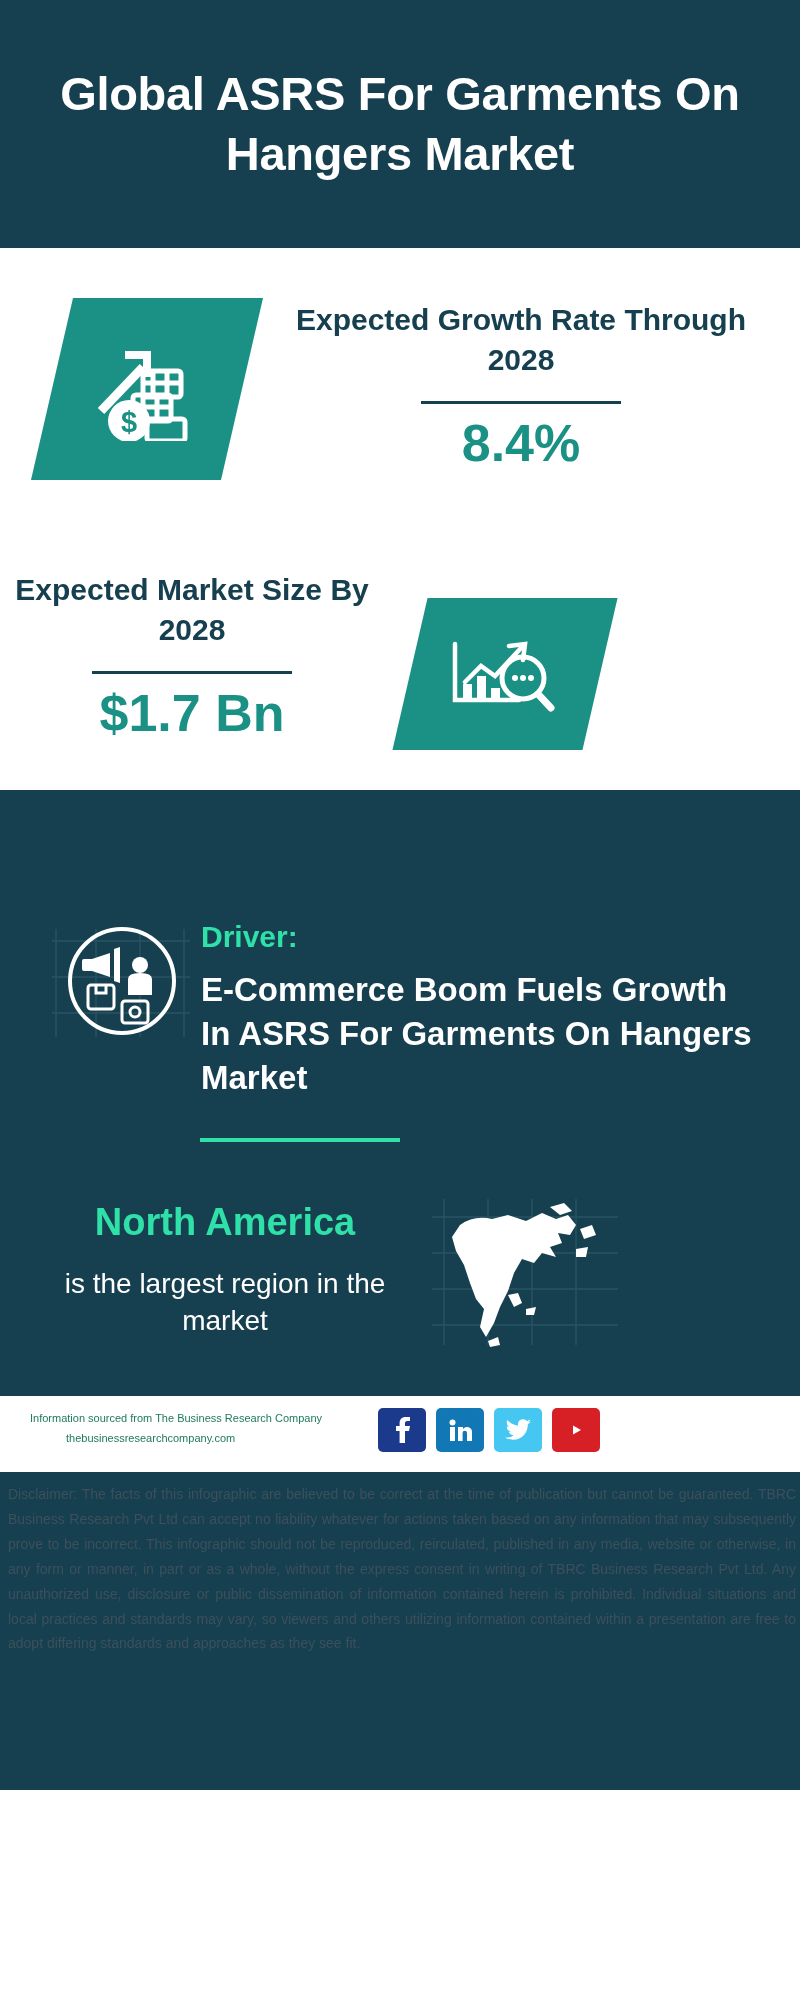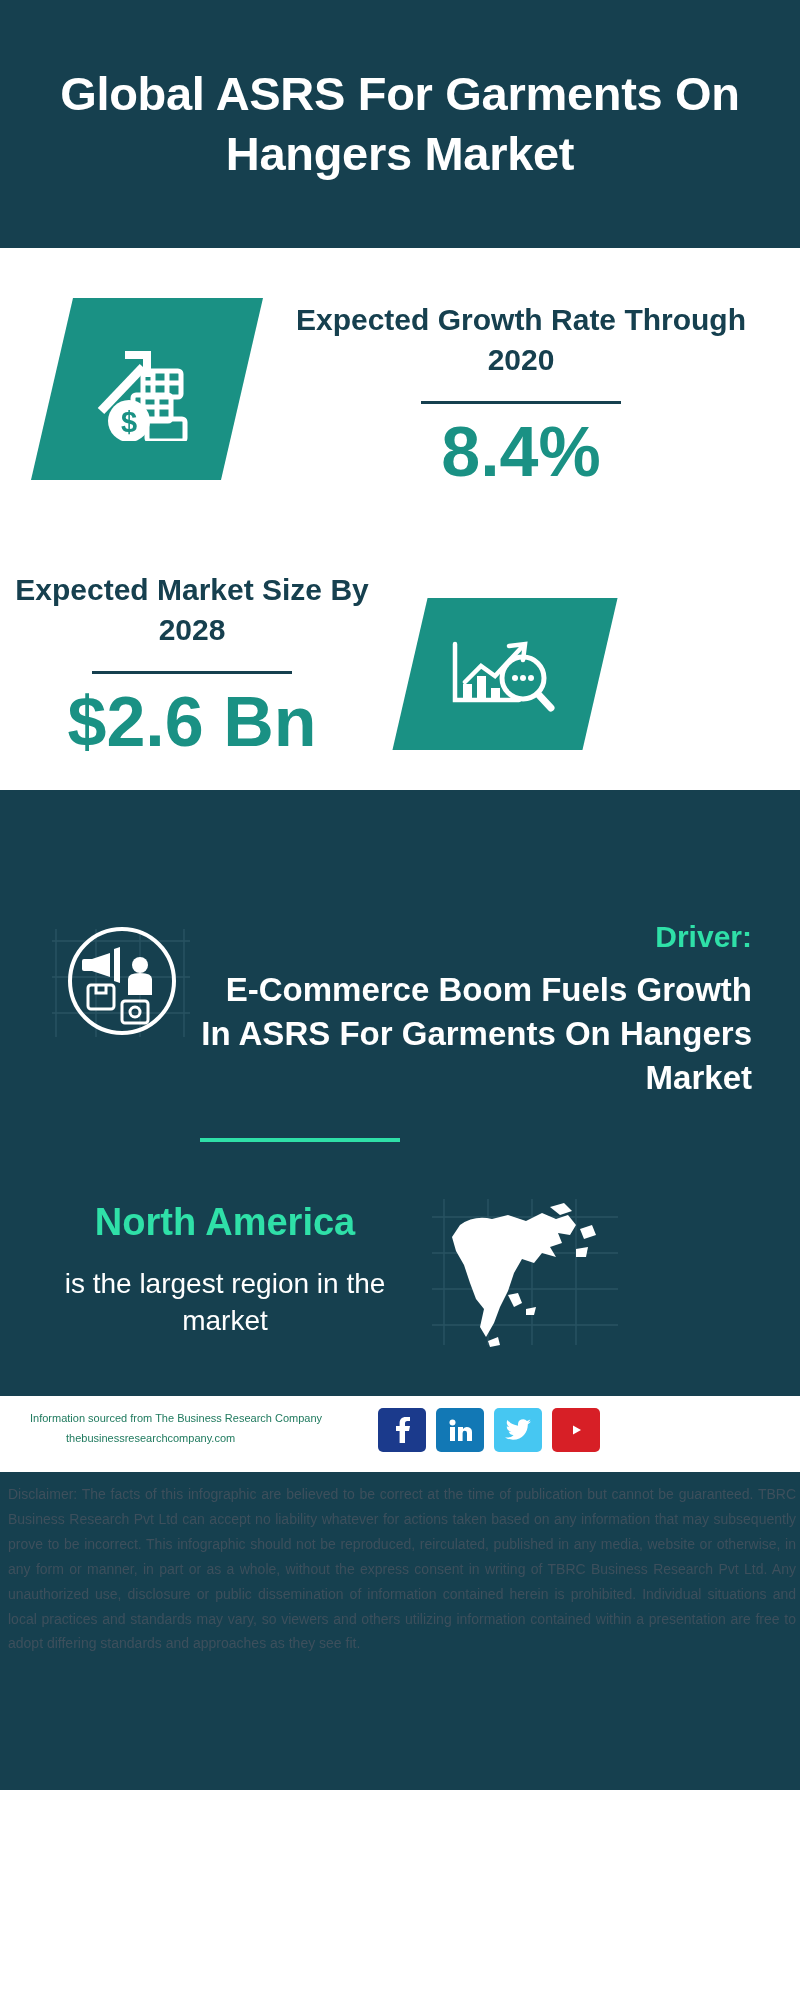--- a/index.html
+++ b/index.html
@@ -74,21 +74,21 @@
     line-height: 1.32;
   }
   .stat-rule {
     width: 200px;
     height: 3px;
     background: #16404f;
     margin: 22px auto 12px auto;
   }
   .stat-value {
     color: #1a9184;
-    font-size: 70px;
+    font-size: 52px;
     font-weight: bold;
     line-height: 1.05;
   }
 
   
   .size-text {
     position: absolute;
     top: 570px; left: 2px;
     width: 380px;
     text-align: center;
@@ -107,23 +107,23 @@
     position: absolute;
     top: 786px; left: 0;
     width: 800px;
     height: 118px;
   }
 
   
   .driver-icon { position: absolute; top: 915px; left: 48px; width: 148px; height: 130px; }
   .driver-text {
     position: absolute;
-    top: 920px; left: 192px;
+    top: 920px; left: 201px;
     width: 560px;
-    text-align: right;
+    text-align: left;
   }
   .driver-heading {
     color: #2fe0a8;
     font-size: 30px;
     font-weight: bold;
     margin-bottom: 14px;
   }
   .driver-body {
     color: #ffffff;
     font-size: 33px;
@@ -235,29 +235,29 @@
         <rect x="56" y="82" width="38" height="22" rx="3"></rect>
         <path d="M62 34 L62 60 M76 34 L76 60 M52 46 L90 46"></path>
         <path d="M52 58 L52 84 M66 58 L66 84 M42 70 L80 70"></path>
       </g>
       <circle cx="38" cy="84" r="21" fill="#fff"></circle>
       <text x="38" y="95" font-size="29" font-weight="bold" fill="#1a9184" text-anchor="middle" font-family="Liberation Sans, sans-serif">$</text>
     </svg>
   </div>
 
   <div class="growth-text">
-    <div class="stat-label">Expected Growth Rate Through 2020</div>
+    <div class="stat-label">Expected Growth Rate Through 2028</div>
     <div class="stat-rule"></div>
     <div class="stat-value">8.4%</div>
   </div>
 
   <div class="size-text">
     <div class="stat-label">Expected Market Size By 2028</div>
     <div class="stat-rule"></div>
-    <div class="stat-value">$2.6 Bn</div>
+    <div class="stat-value">$1.7 Bn</div>
   </div>
 
   <div class="tile size-tile">
     <svg width="116" height="96" viewBox="0 0 116 96">
       <g fill="none" stroke="#fff" stroke-width="4.5" stroke-linecap="round">
         <path d="M8 18 L8 74 L72 74"></path>
         <path d="M18 56 L34 40 L48 50 L74 22"></path>
         <path d="M62 20 L78 18 L76 34"></path>
       </g>
       <g fill="#fff">

